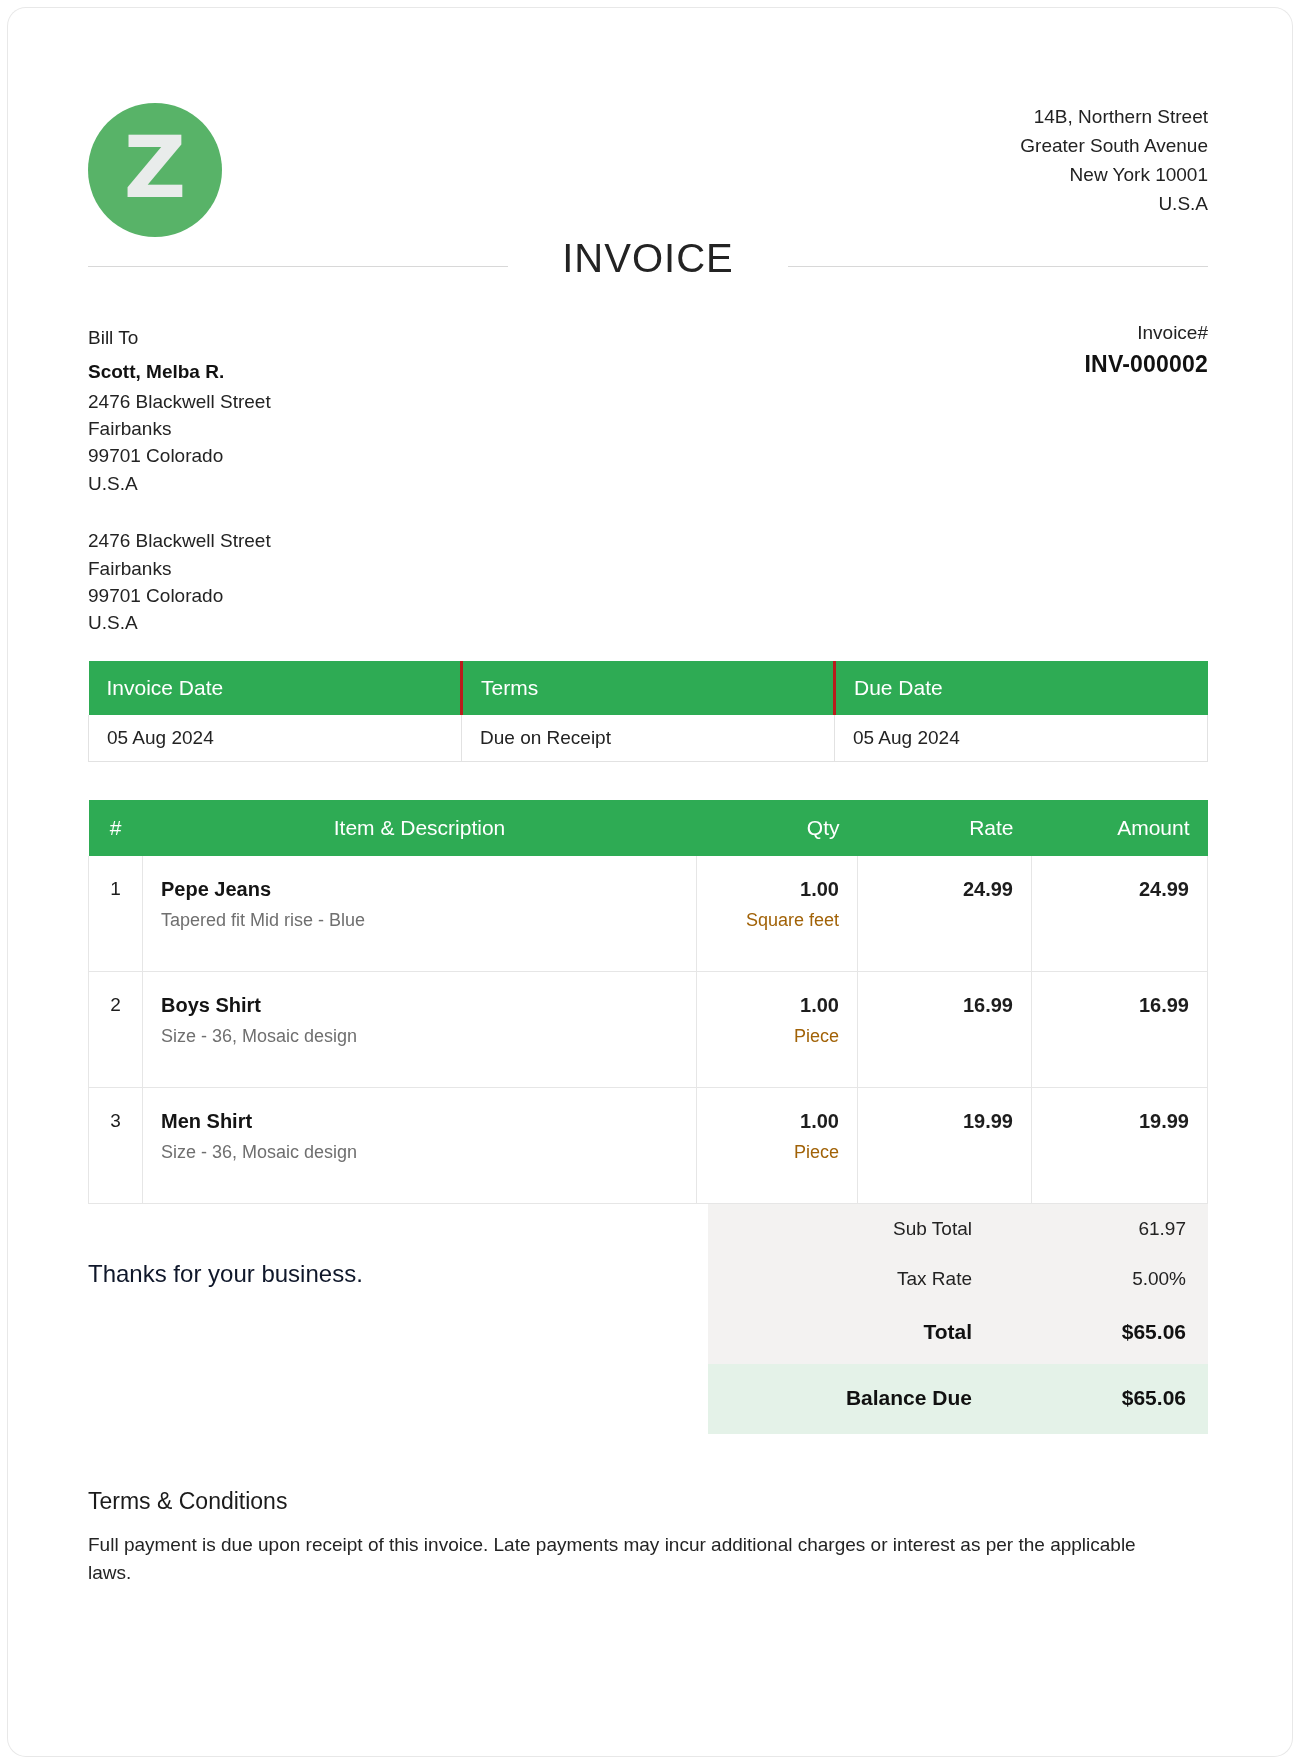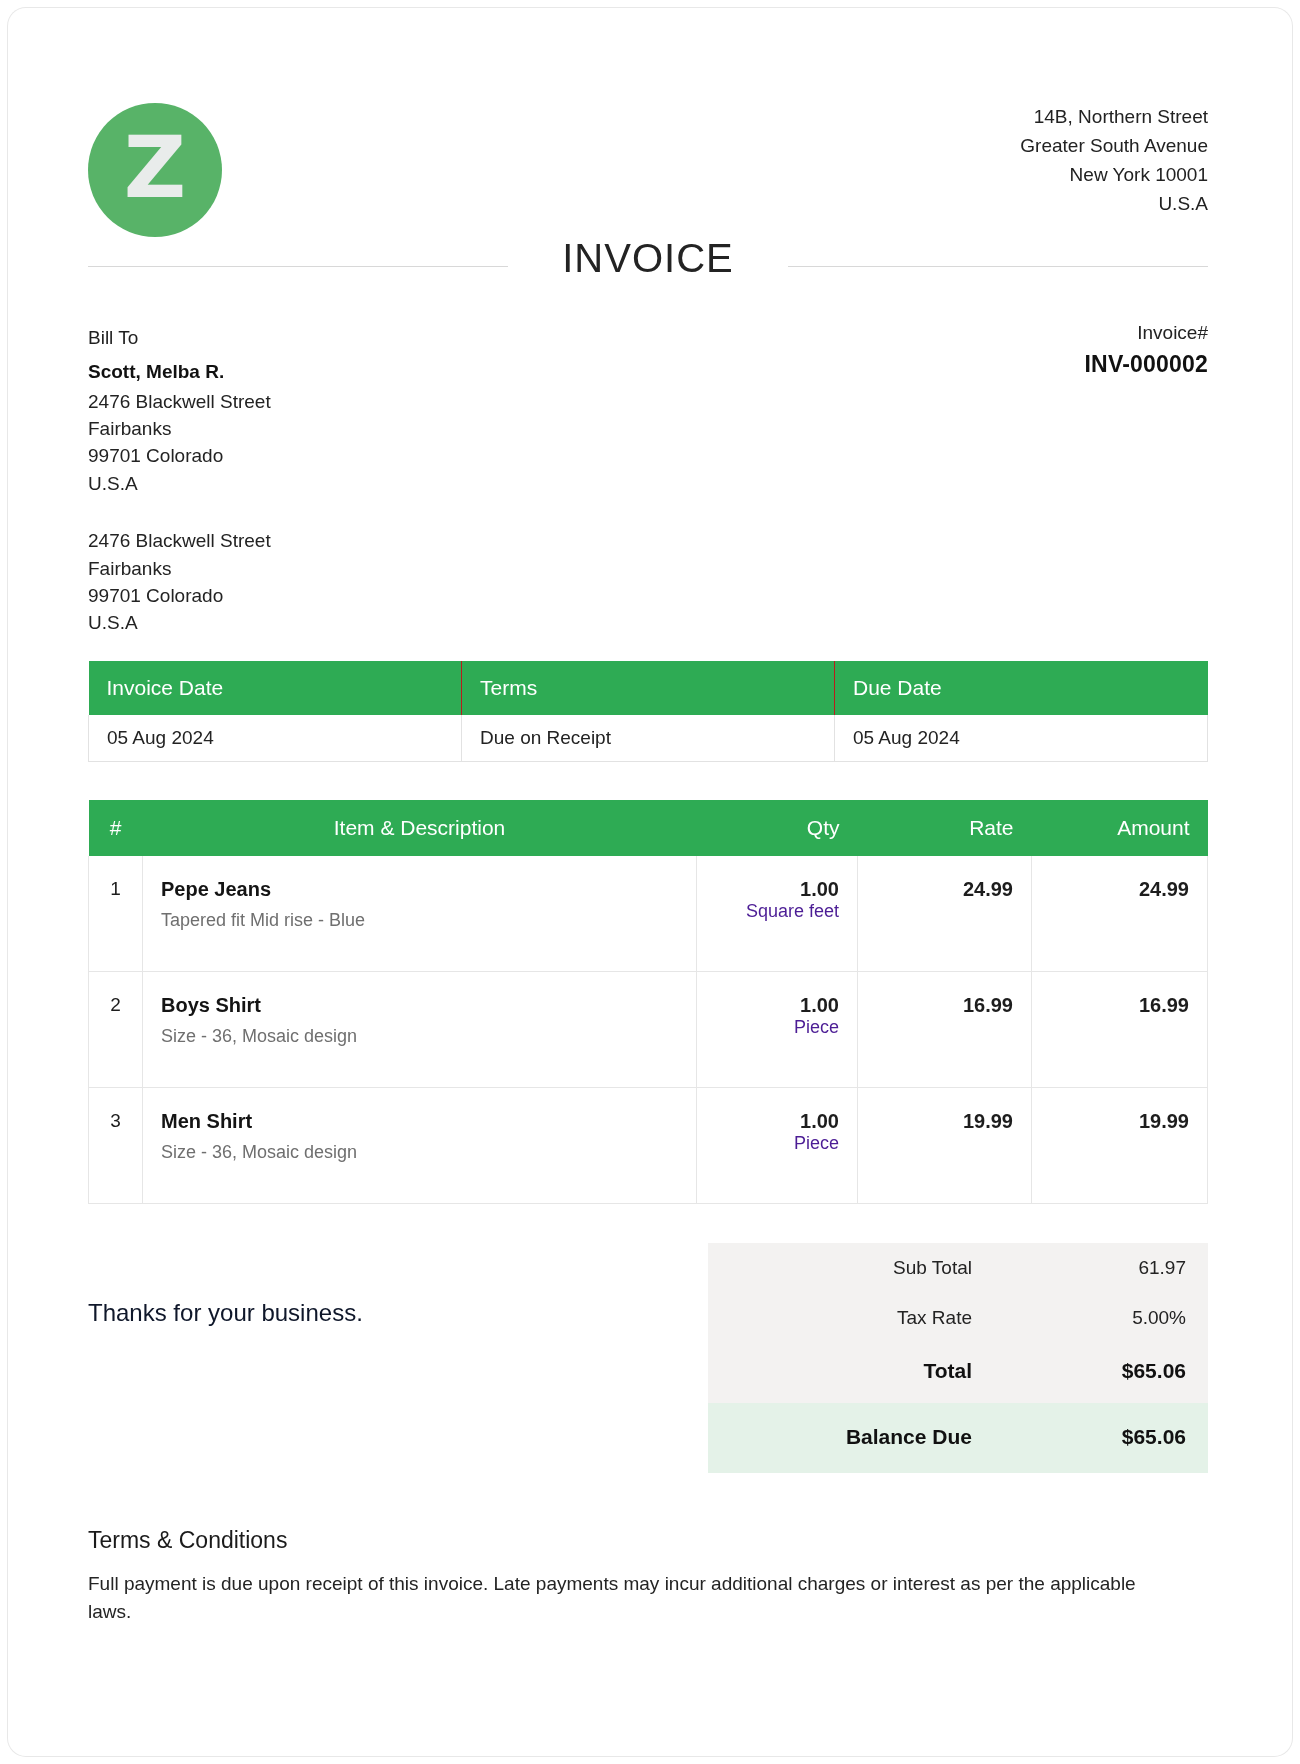--- a/index.html
+++ b/index.html
@@ -159,21 +159,21 @@
     border-collapse: collapse;
     table-layout: fixed;
   }
   .meta-table th {
     background: #2eab54;
     color: #ffffff;
     font-weight: 400;
     font-size: 21px;
     text-align: left;
     padding: 15px 18px;
-    border-right: 1px solid #b91c1c;
+    border-right: 3px solid #b91c1c;
   }
   .meta-table th:last-child { border-right: none; }
   .meta-table td {
     font-size: 19px;
     color: #232323;
     padding: 12px 18px;
     border: 1px solid #e2e2e2;
     border-top: none;
   }
   .meta-table td:first-child { border-left: 1px solid #e2e2e2; }
@@ -216,23 +216,23 @@
     font-weight: 700;
   }
   .items tbody td .item-name { font-weight: 700; color: #141414; }
   .items tbody td .item-desc {
     margin-top: 9px;
     font-size: 18px;
     color: #6f6f6f;
     font-weight: 400;
   }
   .items tbody td .unit {
-    margin-top: 0;
+    margin-top: 9px;
     font-size: 18px;
-    color: #4c1d95;
+    color: #a16207;
     font-weight: 400;
   }
 
   
   .bottom {
     position: relative;
     margin-top: 0;
   }
   .thanks {
     position: absolute;
@@ -242,21 +242,20 @@
     color: #0f172a;
   }
   .totals {
     margin-left: 620px;
     width: 500px;
   }
   .totals table {
     width: 100%;
     border-collapse: collapse;
     table-layout: fixed;
-    margin-top: 39px;
   }
   .totals td {
     font-size: 19px;
     color: #232323;
     padding: 14px 22px;
   }
   .totals td.lbl { text-align: right; }
   .totals td.val { text-align: right; width: 170px; }
   .totals tr.plain td { background: #f3f2f1; }
   .totals tr.total td {

